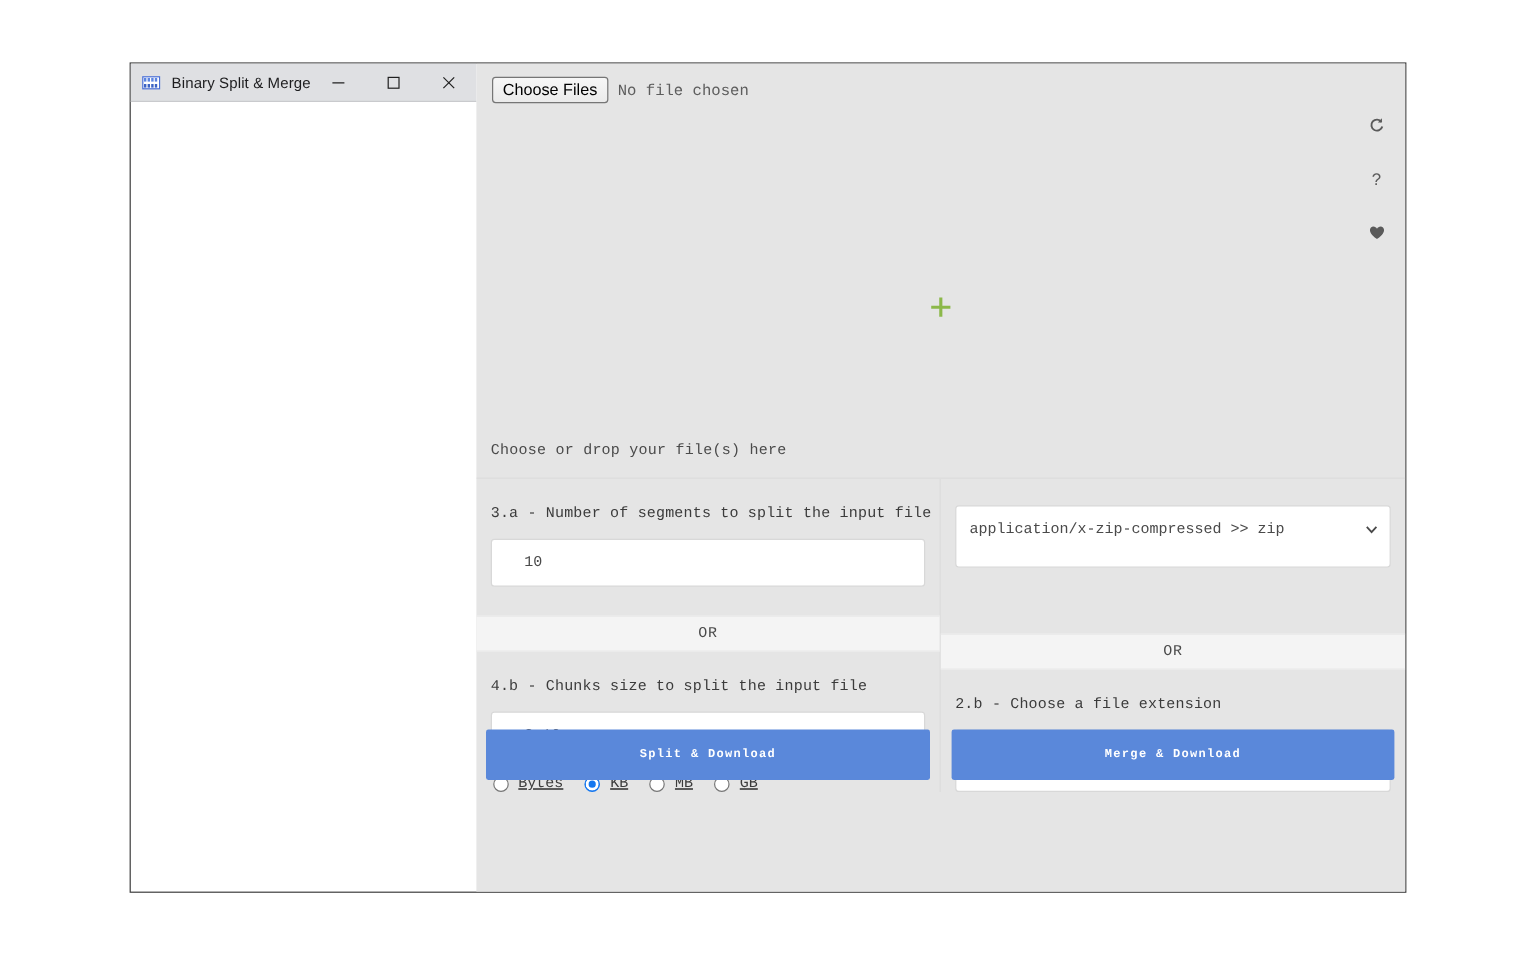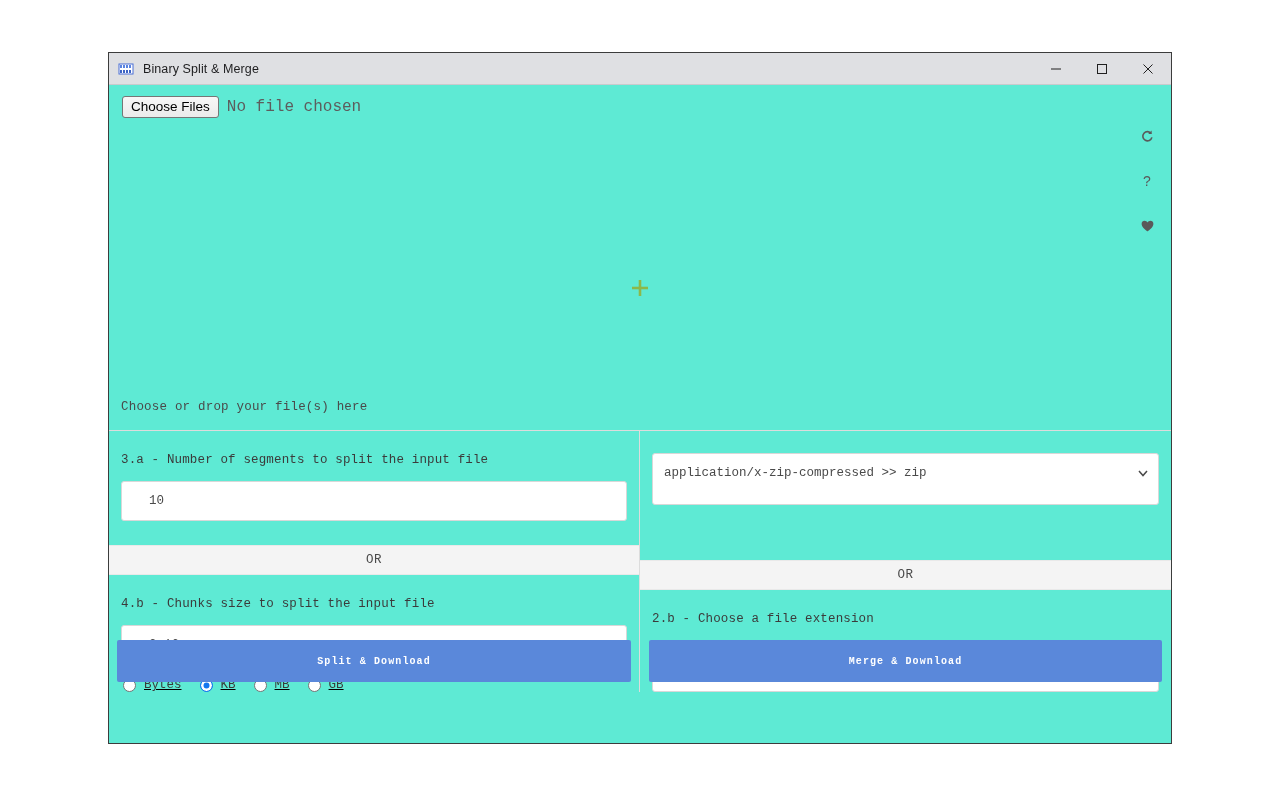--- a/index.html
+++ b/index.html
@@ -16,21 +16,21 @@
   #app-window {
     position: absolute;
     left: 108px;
     top: 52px;
     width: 1064px;
     height: 692px;
     border: 1px solid #3c3c3c;
     background: #ffffff;
     box-sizing: border-box;
     display: flex;
-    flex-direction: column;
+    flex-direction: row;
   }
 
   
   #title-bar {
     height: 32px;
     background: #dfe0e3;
     border-bottom: 1px solid #c9cacd;
     display: flex;
     align-items: center;
     flex: none;
@@ -57,21 +57,21 @@
     align-items: center;
     justify-content: center;
     flex: none;
   }
   .win-ctrl svg { display: block; }
 
   
   #content {
     flex: 1 1 auto;
     position: relative;
-    background: #5eead4;
+    background: #e5e5e5;
     overflow: hidden;
   }
 
   
   #dropzone {
     position: relative;
     height: 346px;
     border-bottom: 1px solid #dcdcdc;
     box-sizing: border-box;
   }
@@ -88,21 +88,21 @@
     color: #000000;
     background: linear-gradient(#f7f7f7, #ebebeb);
     border: 1px solid #767676;
     border-radius: 3px;
     padding: 2px 8px 3px 8px;
     line-height: 15px;
     cursor: default;
   }
   #no-file-chosen {
     font-family: "Liberation Mono", monospace;
-    font-size: 16px;
+    font-size: 13px;
     color: #5d5d5d;
     margin-left: 8px;
     white-space: nowrap;
   }
 
   #side-icons {
     position: absolute;
     right: 15px;
     top: 42px;
     display: flex;

